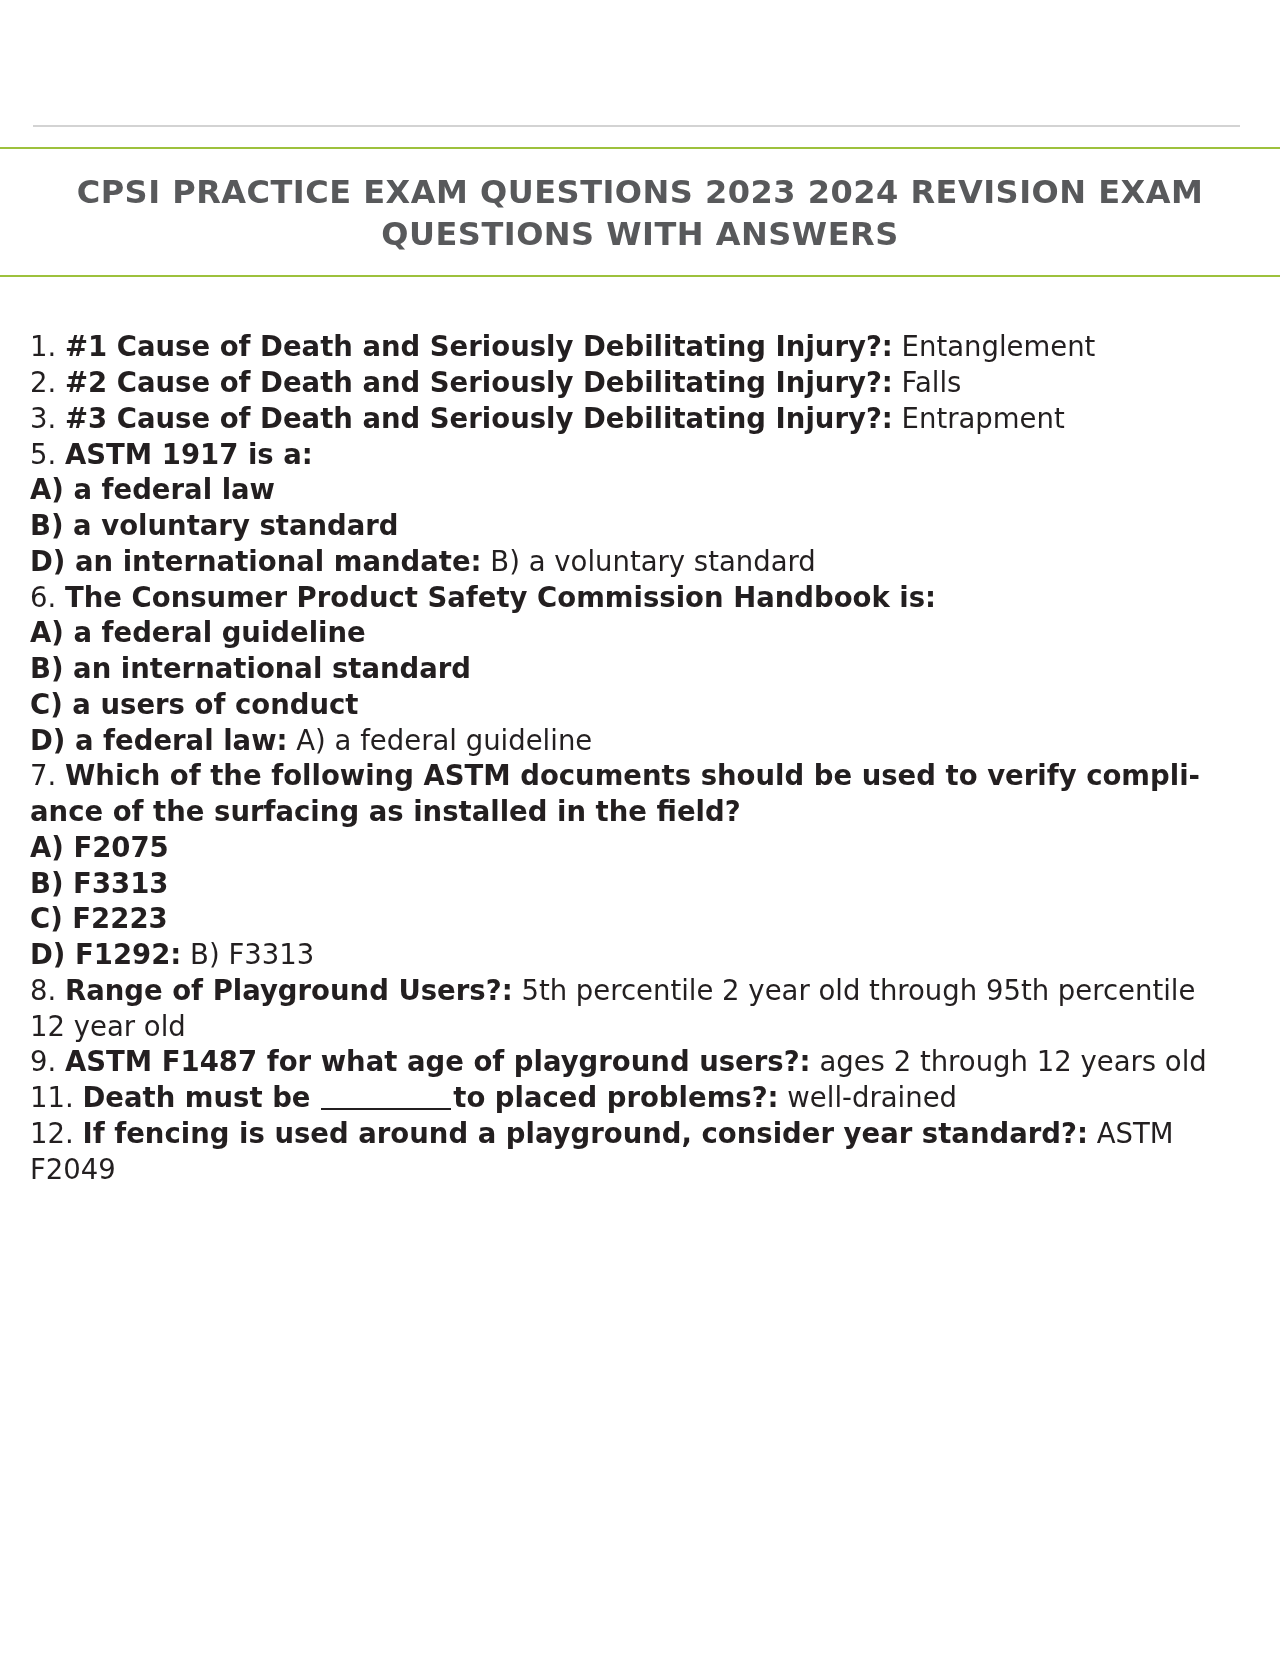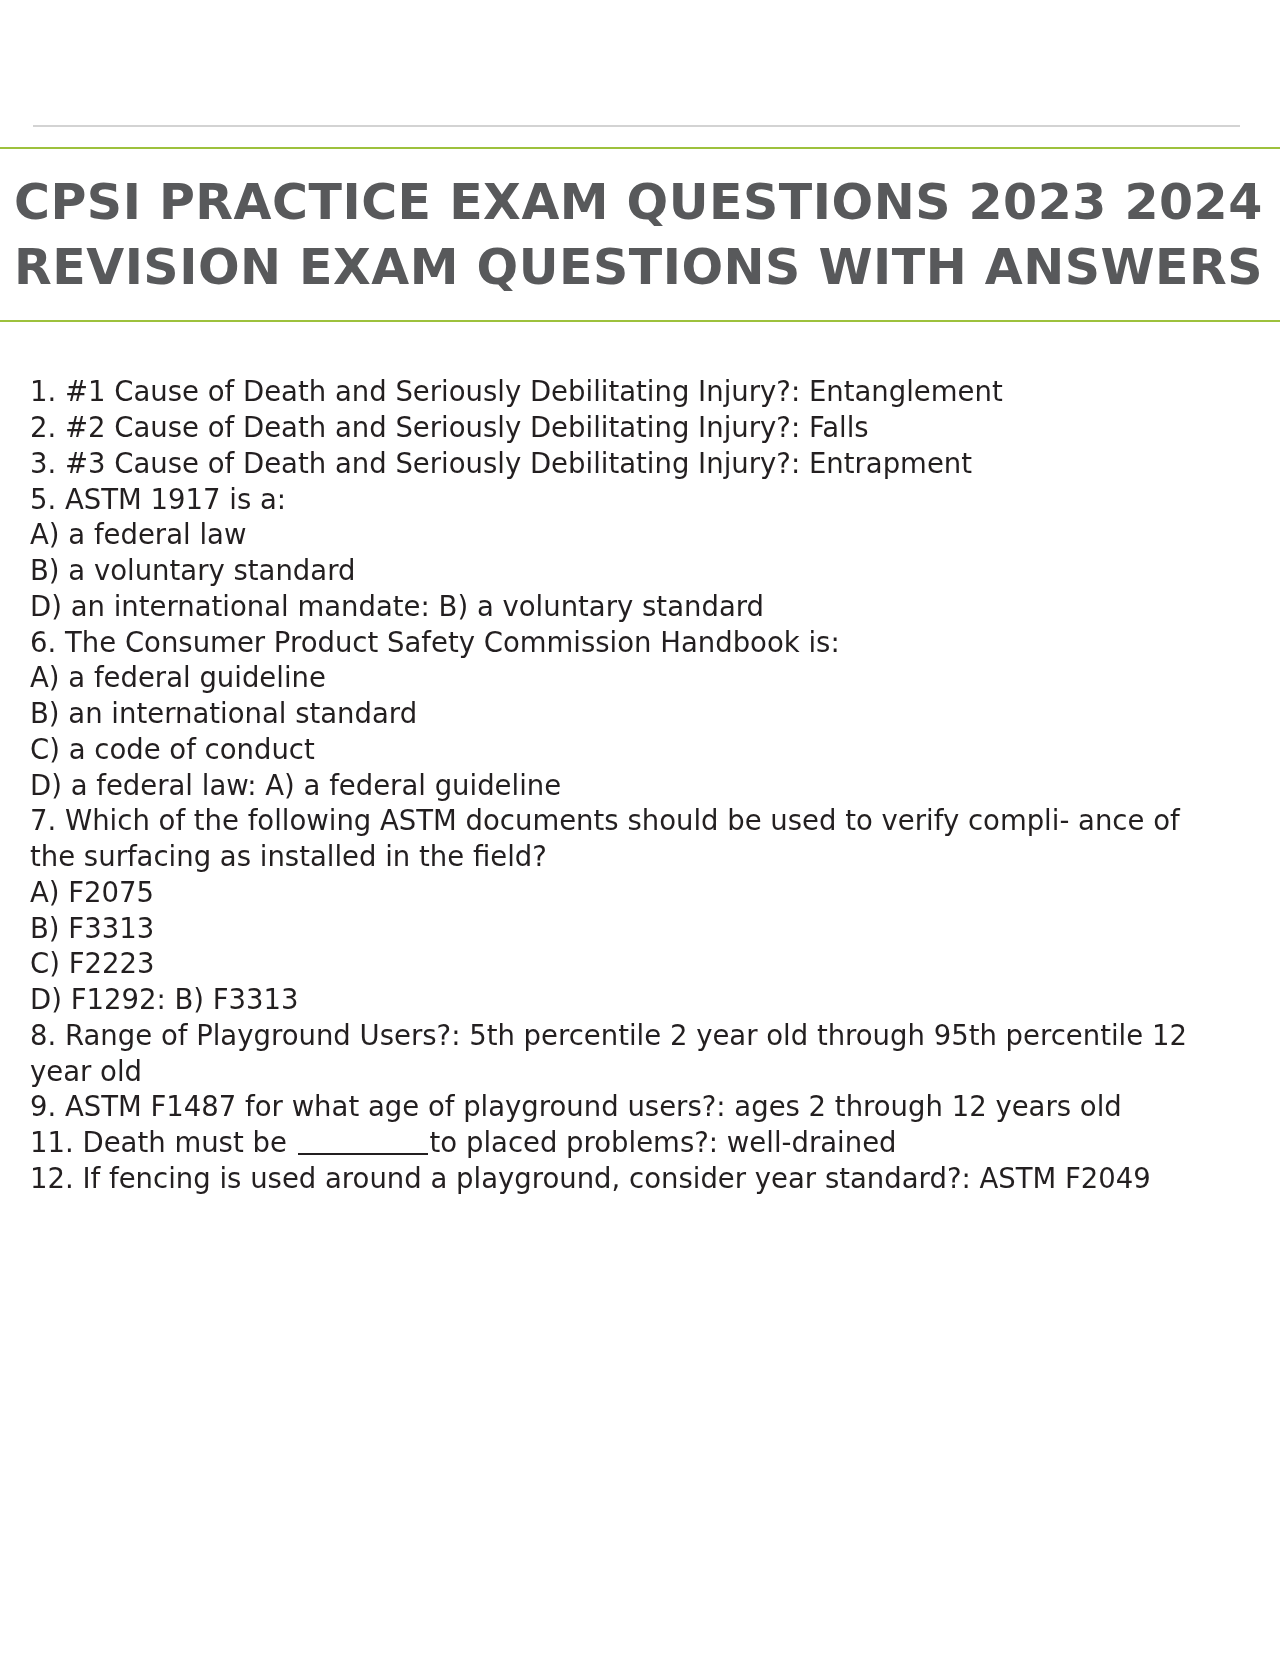--- a/index.html
+++ b/index.html
@@ -29,38 +29,39 @@
   }
   .title-block {
     margin-top: 20px;
     border-top: 2px solid #9dc13c;
     border-bottom: 2px solid #9dc13c;
     padding: 22px 14px 20px 14px;
   }
   .title {
     font-family: "DejaVu Sans", "Liberation Sans", sans-serif;
     font-weight: bold;
-    font-size: 49px;
+    font-size: 32px;
     line-height: 1.32;
     letter-spacing: 0.5px;
     color: #58595b;
+    text-align: center;
     margin: 0;
   }
   .content {
     padding: 52px 60px 0 30px;
   }
   .qline {
     font-size: 27.5px;
     line-height: 1.30;
     color: #231f20;
     margin: 0;
     white-space: normal;
   }
   .qline b {
-    font-weight: normal;
+    font-weight: bold;
   }
   .wrap-indent {
     padding-left: 35px;
     text-indent: -35px;
   }
   .blank-fill {
     display: inline-block;
     border-bottom: 2px solid #231f20;
     width: 130px;
     vertical-align: -3px;
@@ -109,21 +110,21 @@
       <b>D) an international mandate:</b>
       <span>B) a voluntary standard</span>
     </p>
 
     <p class="qline">
       <span>6.</span>
       <b>The Consumer Product Safety Commission Handbook is:</b>
     </p>
     <p class="qline"><b>A) a federal guideline</b></p>
     <p class="qline"><b>B) an international standard</b></p>
-    <p class="qline"><b>C) a code of conduct</b></p>
+    <p class="qline"><b>C) a users of conduct</b></p>
     <p class="qline">
       <b>D) a federal law:</b>
       <span>A) a federal guideline</span>
     </p>
 
     <p class="qline">
       <span>7.</span>
       <b>Which of the following ASTM documents should be used to verify compli- ance of the surfacing as installed in the field?</b>
     </p>
     <p class="qline"><b>A) F2075</b></p>

